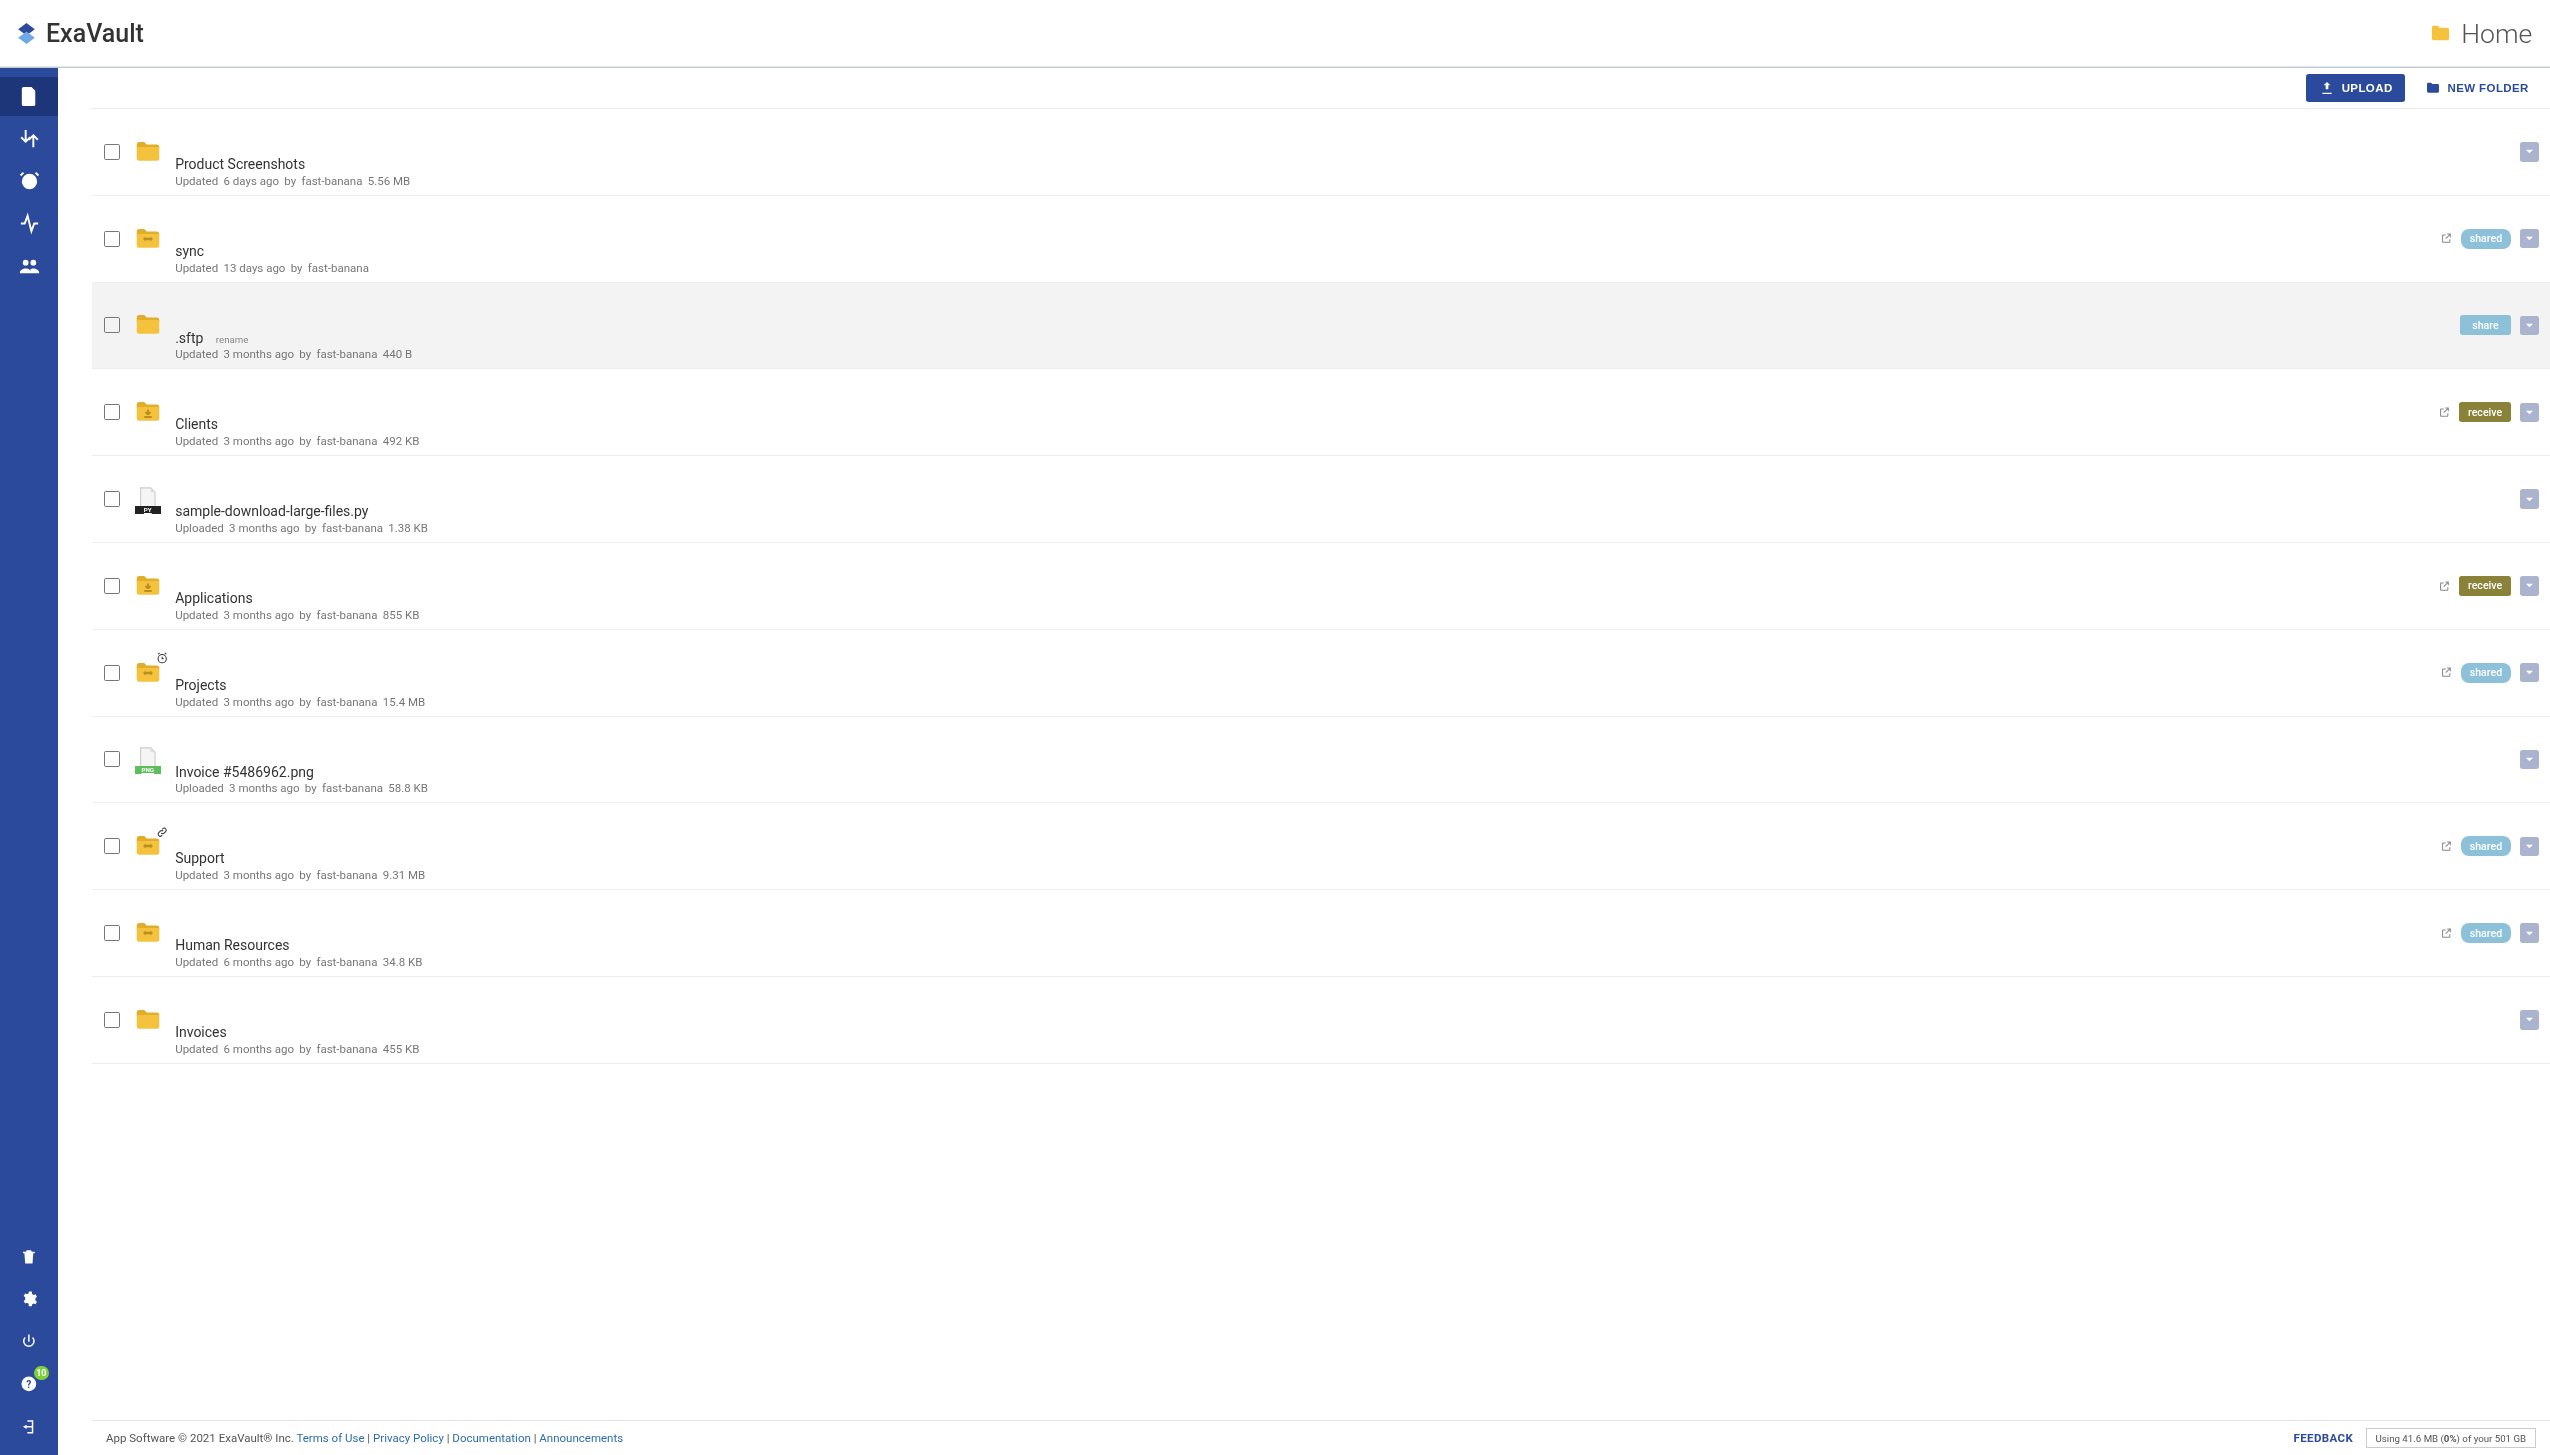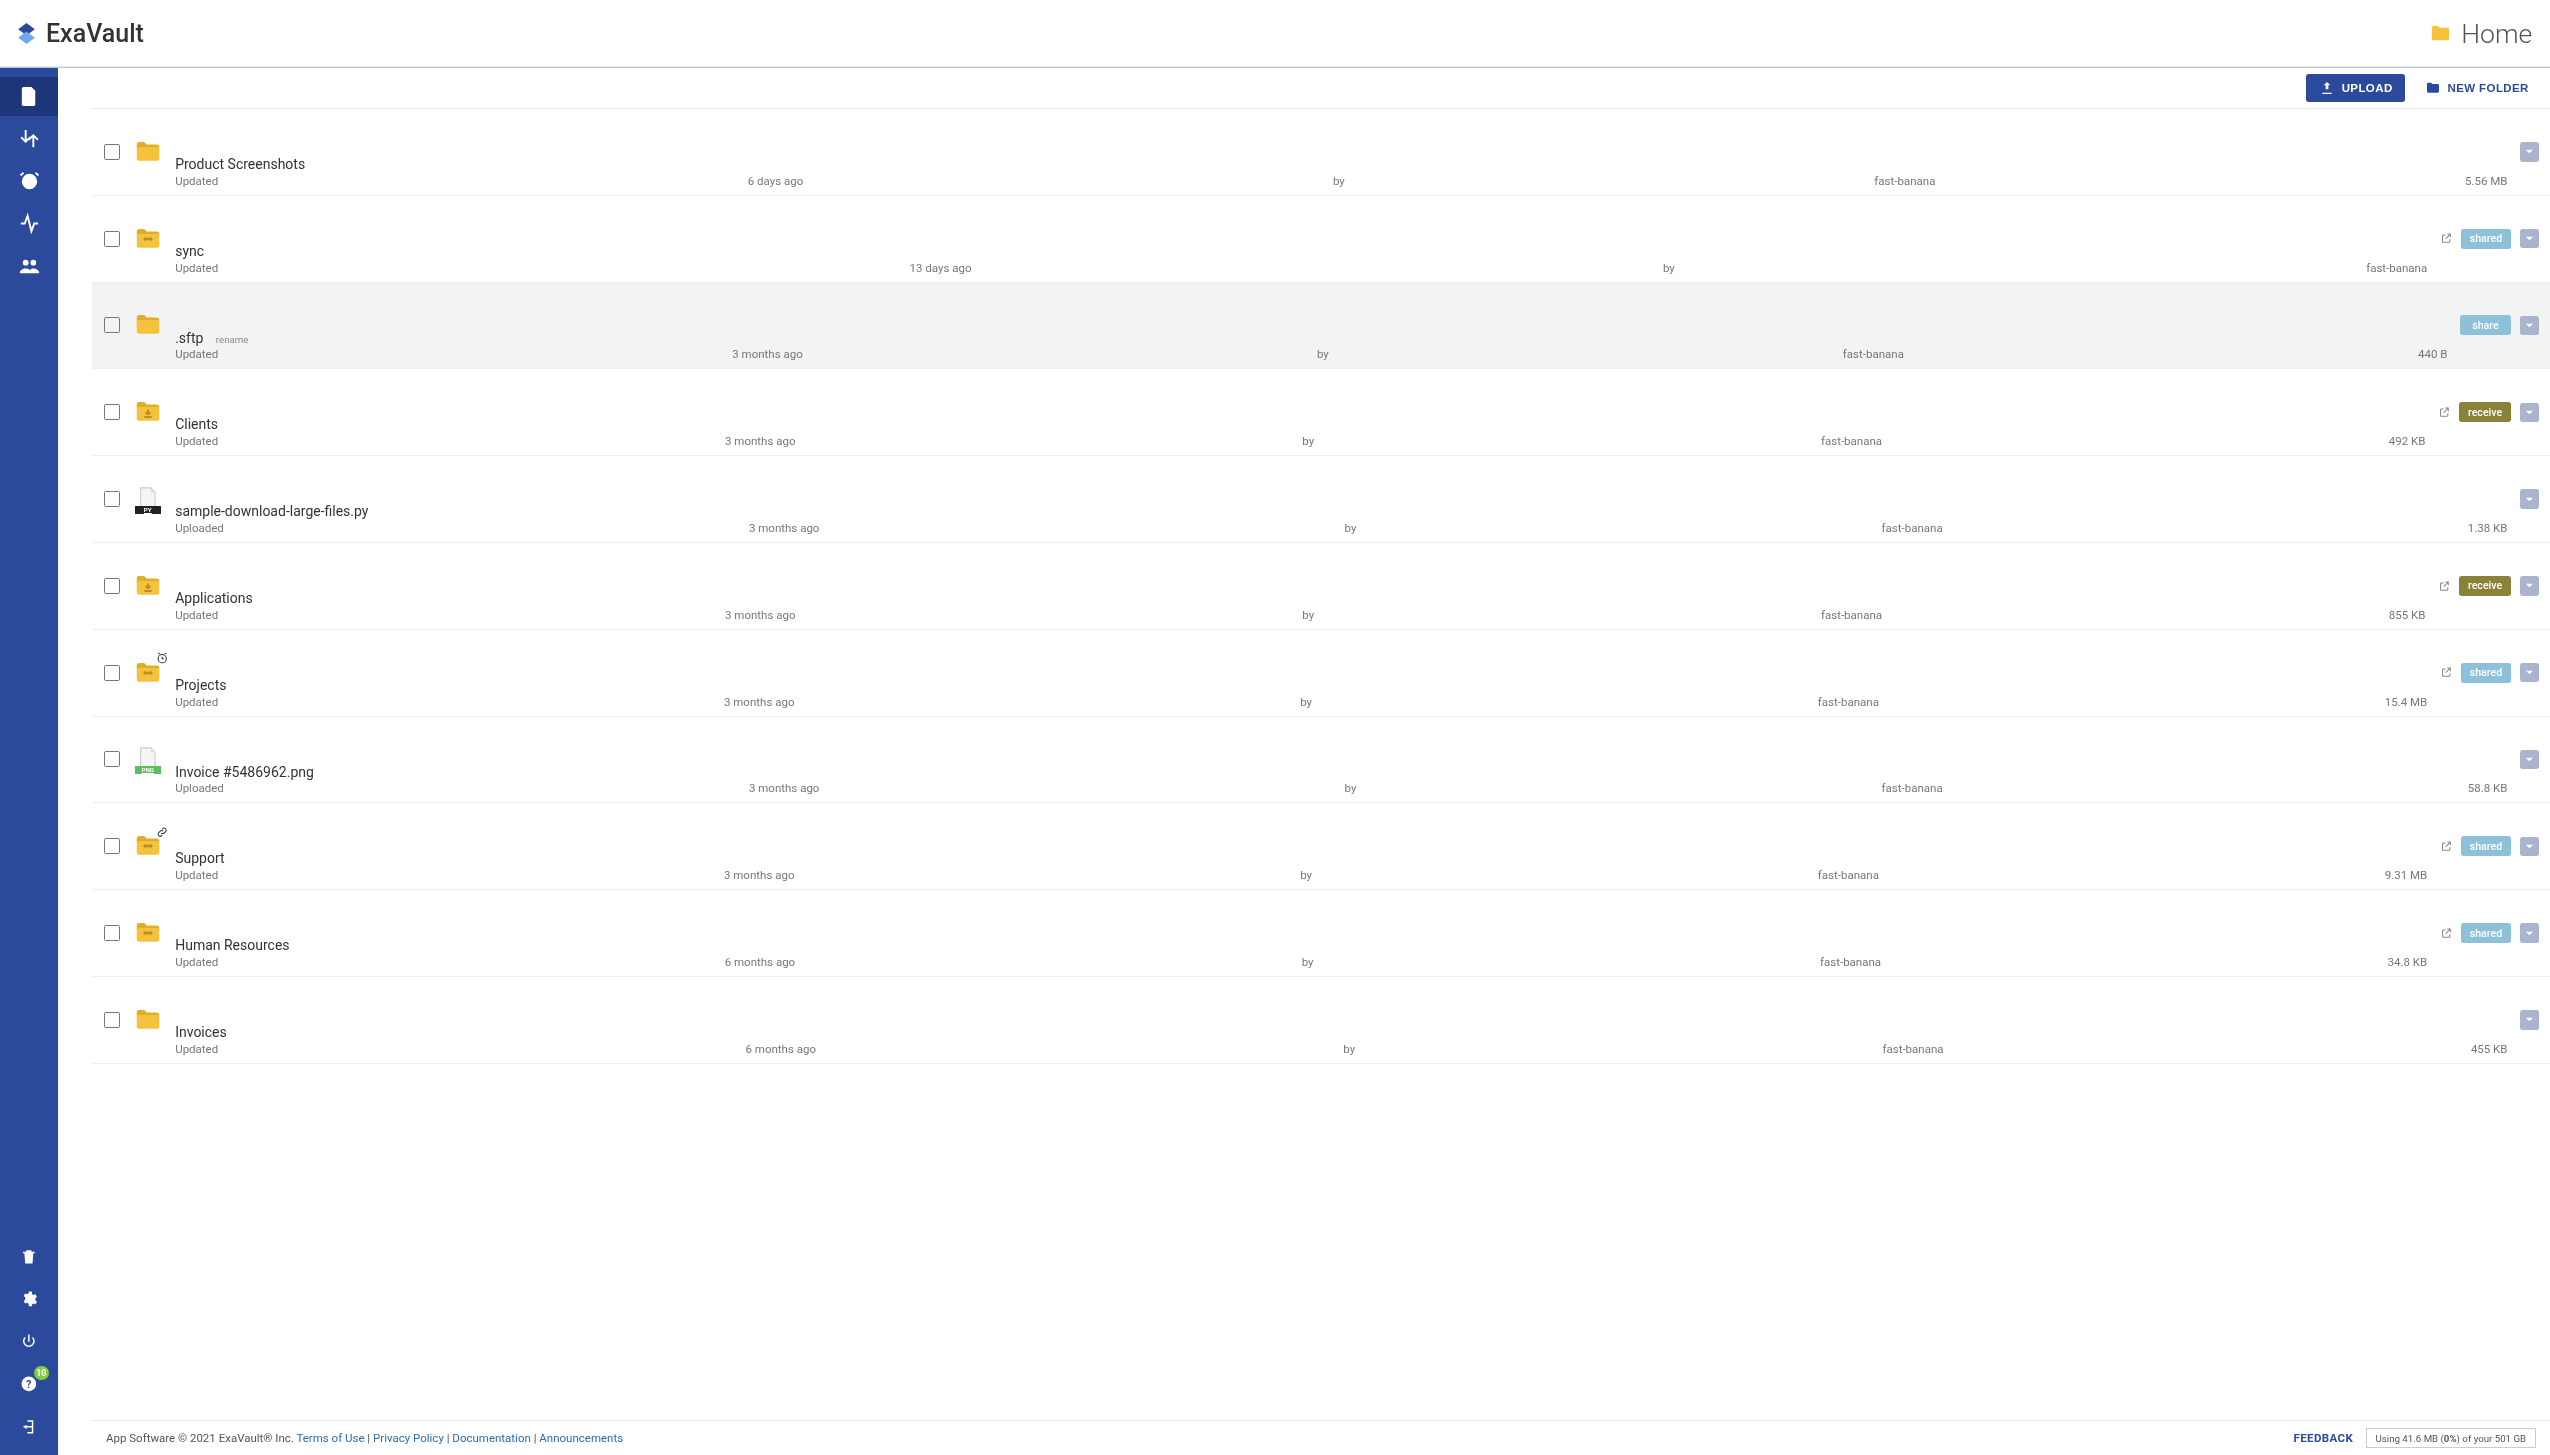--- a/index.html
+++ b/index.html
@@ -36,25 +36,25 @@
   .list { flex: 1; overflow-y: auto; }
   .row { display: flex; align-items: center; padding: 7px 10.6px 7px 12.4px; border-bottom: 0.9px solid #eee; gap: 12.4px; min-height: 47px; }
   .row.hovered { background: #f3f3f3; }
   .checkbox { width: 16px; height: 16px; border: 1.8px solid #777; border-radius: 1.8px; flex: none; cursor: pointer; }
   .file-icon { width: 30px; height: 30px; flex: none; position: relative; display: flex; align-items: center; justify-content: center; }
   .file-icon .overlay { position: absolute; top: -5.3px; right: -5.3px; width: 12.4px; height: 12.4px; }
   .name-block { flex: 1; min-width: 0; }
   .name-line { display: flex; align-items: baseline; gap: 12.4px; }
   .file-name { font-size: 14px; color: #333; cursor: pointer; margin-top: 40px; }
   .rename-tag { font-size: 9.7px; color: #888; }
-  .meta-line { font-size: 11.5px; color: #777; margin-top: 1.8px; display: flex; gap: 5.3px; flex-wrap: wrap; justify-content: space-between; }
+  .meta-line { font-size: 11.5px; color: #777; margin-top: 1.8px; display: flex; gap: 5.3px; flex-wrap: wrap; }
   .right-controls { display: flex; align-items: center; gap: 8.9px; flex: none; }
   .link-out-icon { color: #888; width: 12.4px; height: 12.4px; cursor: pointer; }
   .badge { font-size: 10.6px; padding: 3.5px 8.9px; border-radius: 2.7px; color: #fff; cursor: pointer; font-weight: 500; }
-  .badge.shared { background: #8cc1d9; }
+  .badge.shared { background: #8cc1d9; border-radius: 8px; }
   .badge.share  { background: #8cc1d9; padding-left: 12.4px; padding-right: 12.4px; }
   .badge.receive{ background: #8a8238; }
   .row-dropdown { width: 19.5px; height: 19.5px; border-radius: 2.7px; background: #aab4ce; display: flex; align-items: center; justify-content: center; cursor: pointer; }
   .row-dropdown svg { width: 8.9px; height: 8.9px; fill: #fff; }
 
   
   .pager-row { display: flex; justify-content: space-between; align-items: center; padding: 8.9px 17.7px 35px; background: #f0f0f0; font-size: 11.5px; color: #555; }
   .pager-left { display: flex; align-items: center; gap: 7px; }
   .page-select { border: 0.9px solid #bbb; background: #fff; padding: 1.8px 21px 1.8px 7px; font-size: 10.6px; border-radius: 2.7px; appearance: none; background-image: linear-gradient(45deg, transparent 50%, #666 50%), linear-gradient(135deg, #666 50%, transparent 50%); background-position: right 8.9px center, right 5.3px center; background-size: 3.5px 3.5px, 3.5px 3.5px; background-repeat: no-repeat; cursor: pointer; }
 

